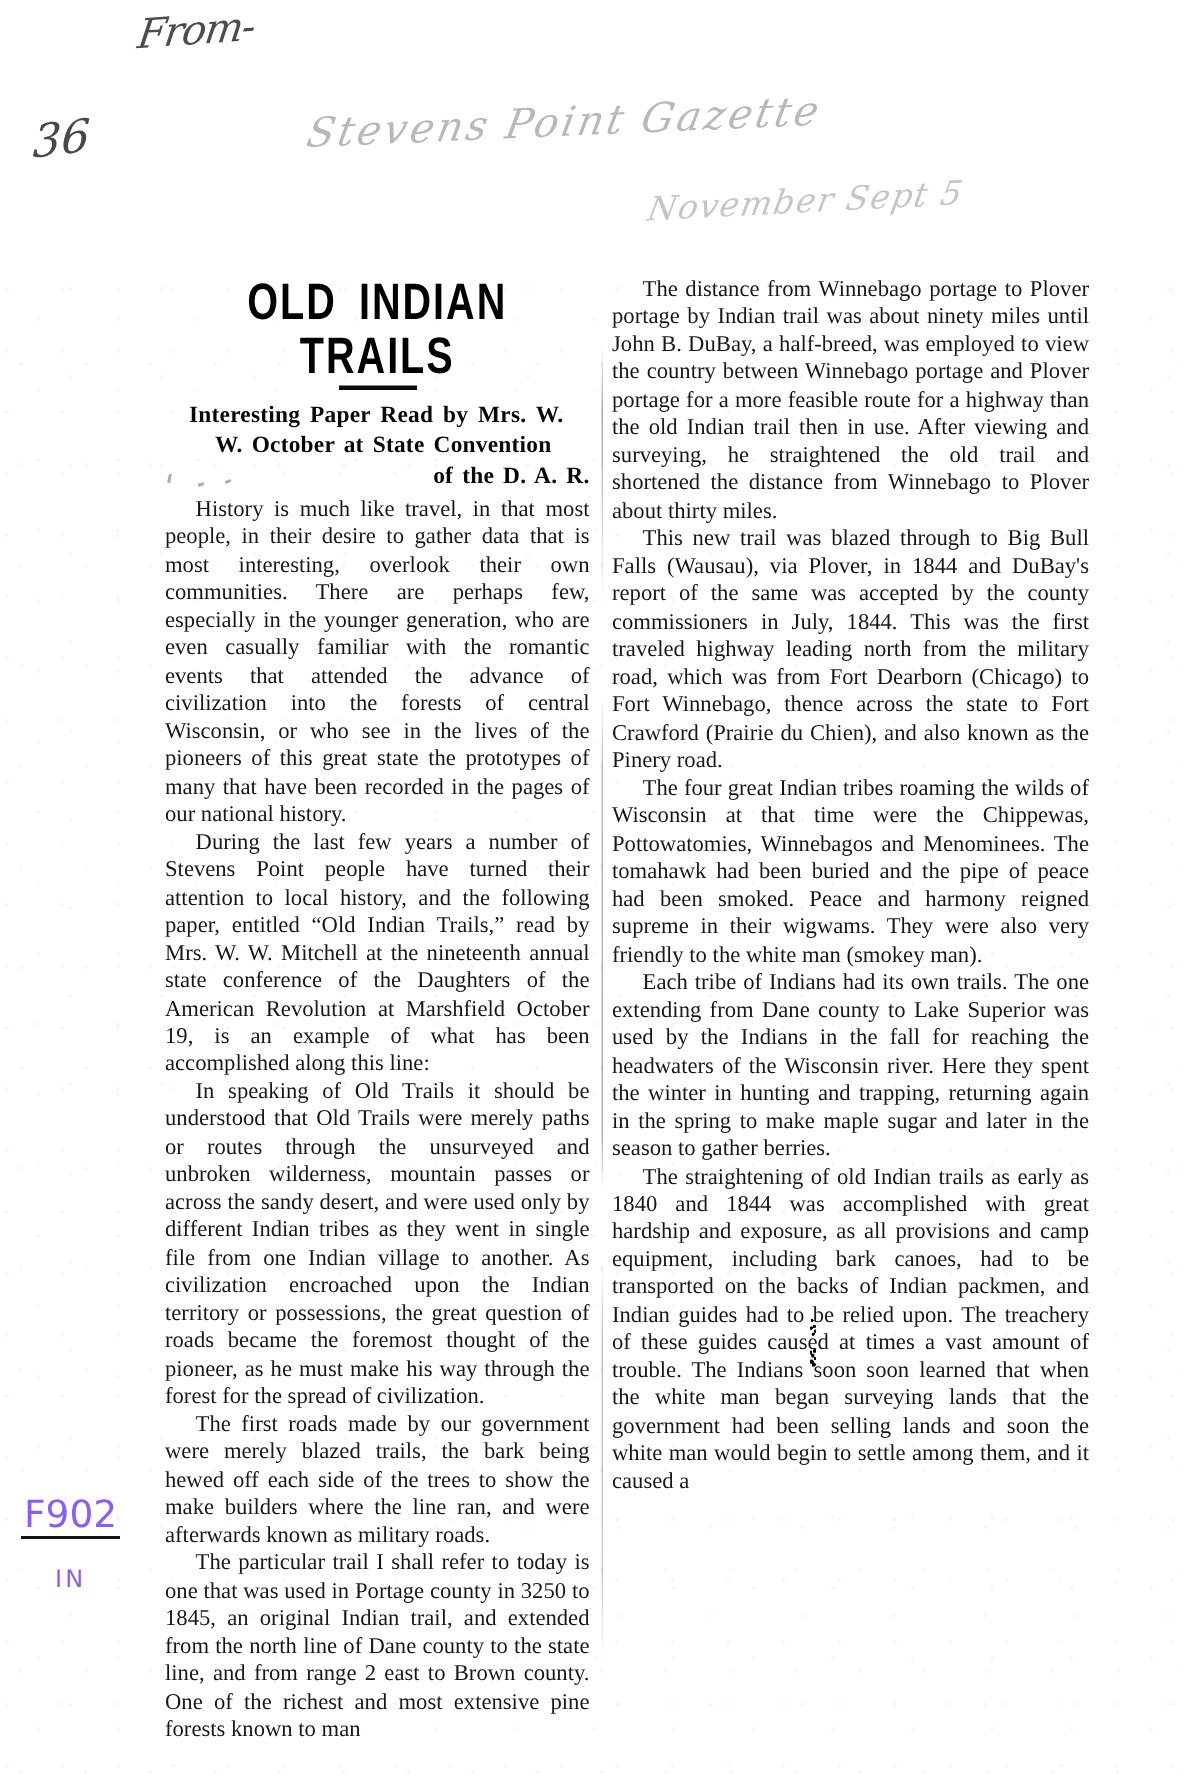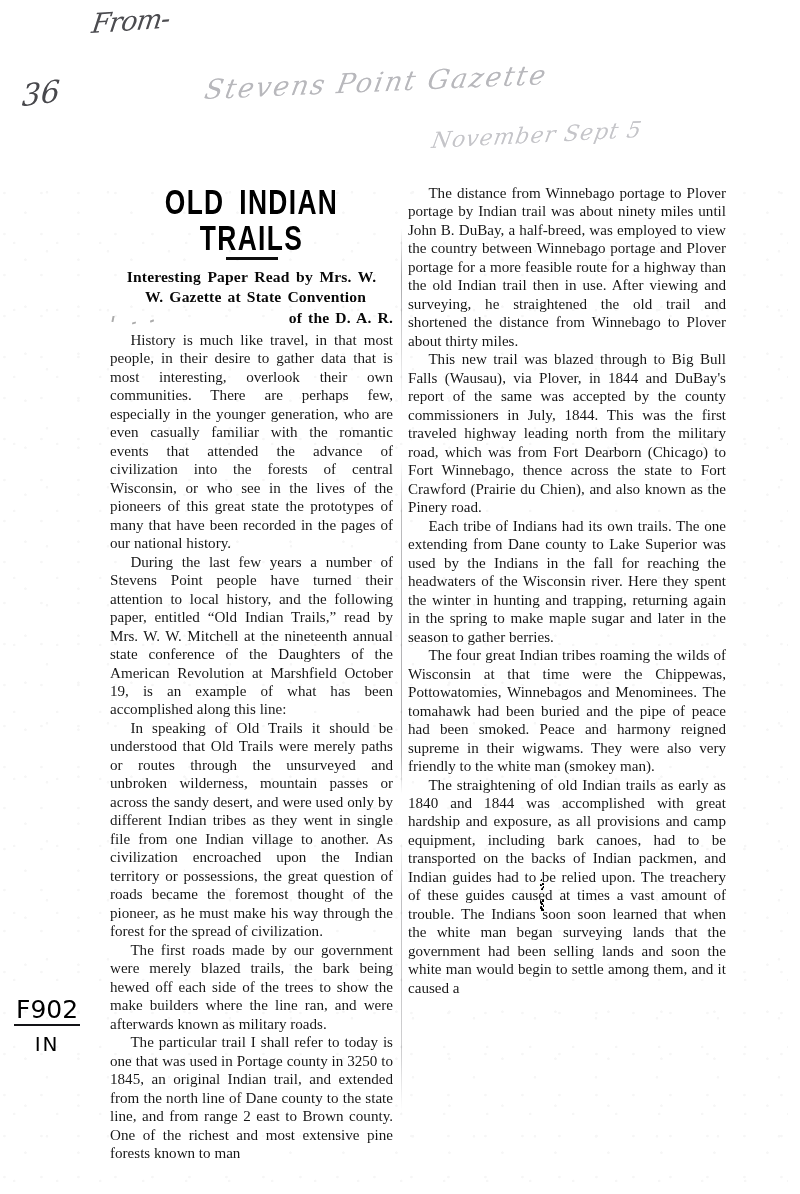--- a/index.html
+++ b/index.html
@@ -55,36 +55,36 @@
     transform: rotate(-3deg) skewX(-13deg);
     letter-spacing: 1px;
   }
 
   
   #callnumber {
     position: absolute;
     left: 14px;
     top: 996px;
     font-family: "DejaVu Sans", sans-serif;
-    color: #000000;
+    color: #8b5cf6;
     text-align: center;
     line-height: 1.08;
   }
   #callnumber .cn-top {
     font-size: 25px;
     letter-spacing: 0px;
     border-bottom: 2.5px solid #17171a;
     padding: 0 2px 1px 2px;
     display: block;
   }
   #callnumber .cn-bottom {
-    font-size: 20px;
+    font-size: 16px;
     letter-spacing: 2px;
     display: block;
-    padding-top: 8px;
+    padding-top: 18px;
   }
 
   
   #clipping {
     position: absolute;
     left: 0;
     top: 184px;
     width: 788px;
     height: 1024px;
   }
@@ -154,21 +154,21 @@
     font-size: 15.6px;
     line-height: 1.33;
     color: #0d0d0d;
     margin: 0 0 2px 0;
     letter-spacing: .15px;
   }
   #deck .dk {
     display: block;
     white-space: nowrap;
   }
-  #deck .dk-1 { text-align: center;   word-spacing: 2.5px; }
+  #deck .dk-1 { text-align: left;   word-spacing: 2.5px; margin-left: 16px; }
   #deck .dk-2 { text-align: center; word-spacing: 2px; padding-left: 8px; }
   #deck .dk-3 { text-align: right; word-spacing: 2px; }
 
   
   #deck-specks {
     position: relative;
     height: 0;
   }
   #deck-specks i {
     position: absolute;
@@ -252,40 +252,40 @@
     <div id="col-rule"></div>
 
     <div class="col" id="col-left">
 
       <h1 id="headline">OLD INDIAN TRAILS</h1>
 
       <div id="headline-rule"></div>
 
       <div id="deck">
         <span class="dk dk-1">Interesting Paper Read by Mrs. W.</span>
-        <span class="dk dk-2">W. Gazette at State Convention</span>
+        <span class="dk dk-2">W. October at State Convention</span>
         <span class="dk dk-3">of the D. A. R.</span>
       </div>
       <div id="deck-specks">
         <i id="sp1"></i>
           <i id="sp2"></i>
           <i id="sp3"></i>
       </div>
 
       <p class="para first">History is much like travel, in that most people, in their desire to gather data that is most interesting, overlook their own communities. There are perhaps few, especially in the younger generation, who are even casually familiar with the romantic events that attended the advance of civilization into the forests of central Wisconsin, or who see in the lives of the pioneers of this great state the prototypes of many that have been recorded in the pages of our national history.</p>
       <p class="para">During the last few years a number of Stevens Point people have turned their attention to local history, and the following paper, entitled “Old Indian Trails,” read by Mrs. W. W. Mitchell at the nineteenth annual state conference of the Daughters of the American Revolution at Marshfield October 19, is an example of what has been accomplished along this line:</p>
       <p class="para">In speaking of Old Trails it should be understood that Old Trails were merely paths or routes through the unsurveyed and unbroken wilderness, mountain passes or across the sandy desert, and were used only by different Indian tribes as they went in single file from one Indian village to another. As civilization encroached upon the Indian territory or possessions, the great question of roads became the foremost thought of the pioneer, as he must make his way through the forest for the spread of civilization.</p>
       <p class="para">The first roads made by our government were merely blazed trails, the bark being hewed off each side of the trees to show the make builders where the line ran, and were afterwards known as military roads.</p>
       <p class="para">The particular trail I shall refer to today is one that was used in Portage county in 3250 to 1845, an original Indian trail, and extended from the north line of Dane county to the state line, and from range 2 east to Brown county. One of the richest and most extensive pine forests known to man</p>
     </div>
 
     <div class="col" id="col-right">
       <p class="para">The distance from Winnebago portage to Plover portage by Indian trail was about ninety miles until John B. DuBay, a half-breed, was employed to view the country between Winnebago portage and Plover portage for a more feasible route for a highway than the old Indian trail then in use. After viewing and surveying, he straightened the old trail and shortened the distance from Winnebago to Plover about thirty miles.</p>
       <p class="para">This new trail was blazed through to Big Bull Falls (Wausau), via Plover, in 1844 and DuBay's report of the same was accepted by the county commissioners in July, 1844. This was the first traveled highway leading north from the military road, which was from Fort Dearborn (Chicago) to Fort Winnebago, thence across the state to Fort Crawford (Prairie du Chien), and also known as the Pinery road.</p>
+      <p class="para">The four great Indian tribes roaming the wilds of Wisconsin at that time were the Chippewas, Pottowatomies, Winnebagos and Menominees. The tomahawk had been buried and the pipe of peace had been smoked. Peace and harmony reigned supreme in their wigwams. They were also very friendly to the white man (smokey man).</p>
       <p class="para">Each tribe of Indians had its own trails. The one extending from Dane county to Lake Superior was used by the Indians in the fall for reaching the headwaters of the Wisconsin river. Here they spent the winter in hunting and trapping, returning again in the spring to make maple sugar and later in the season to gather berries.</p>
-      <p class="para">The four great Indian tribes roaming the wilds of Wisconsin at that time were the Chippewas, Pottowatomies, Winnebagos and Menominees. The tomahawk had been buried and the pipe of peace had been smoked. Peace and harmony reigned supreme in their wigwams. They were also very friendly to the white man (smokey man).</p>
 
       <p class="para"><span>The straightening of old Indian trails as early as 1840 and 1844 was accomplished with great hardship and exposure, as all provisions and camp equipment, including bark canoes, had to be transported on the backs of Indian packmen, and Indian guides had to </span><span class="overstrike">be relied upon. The treachery of these guides caused at times a vast amount of trouble. The Indians</span><span> soon soon learned that when the white man began surveying lands that the government had been selling lands and soon the white man would begin to settle among them, and it caused a</span></p>
     </div>
 
     <div id="grain"></div>
   </div>
 </div>
 
 </body></html>

